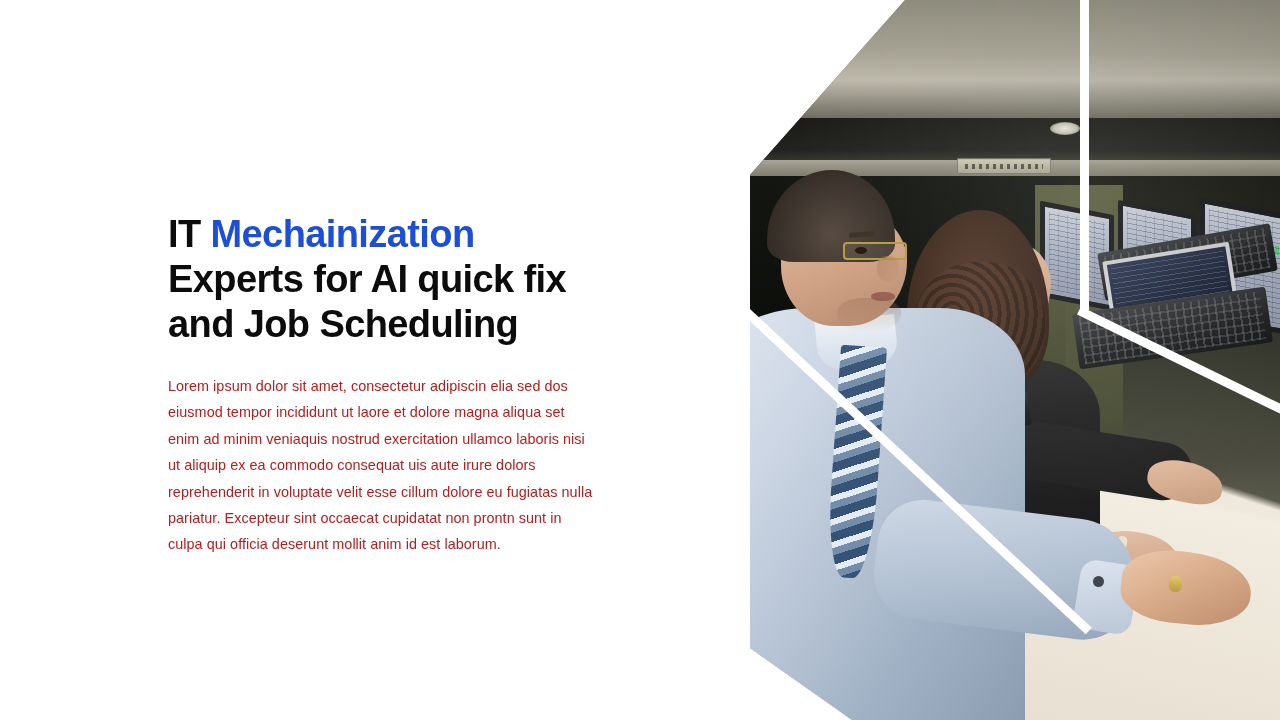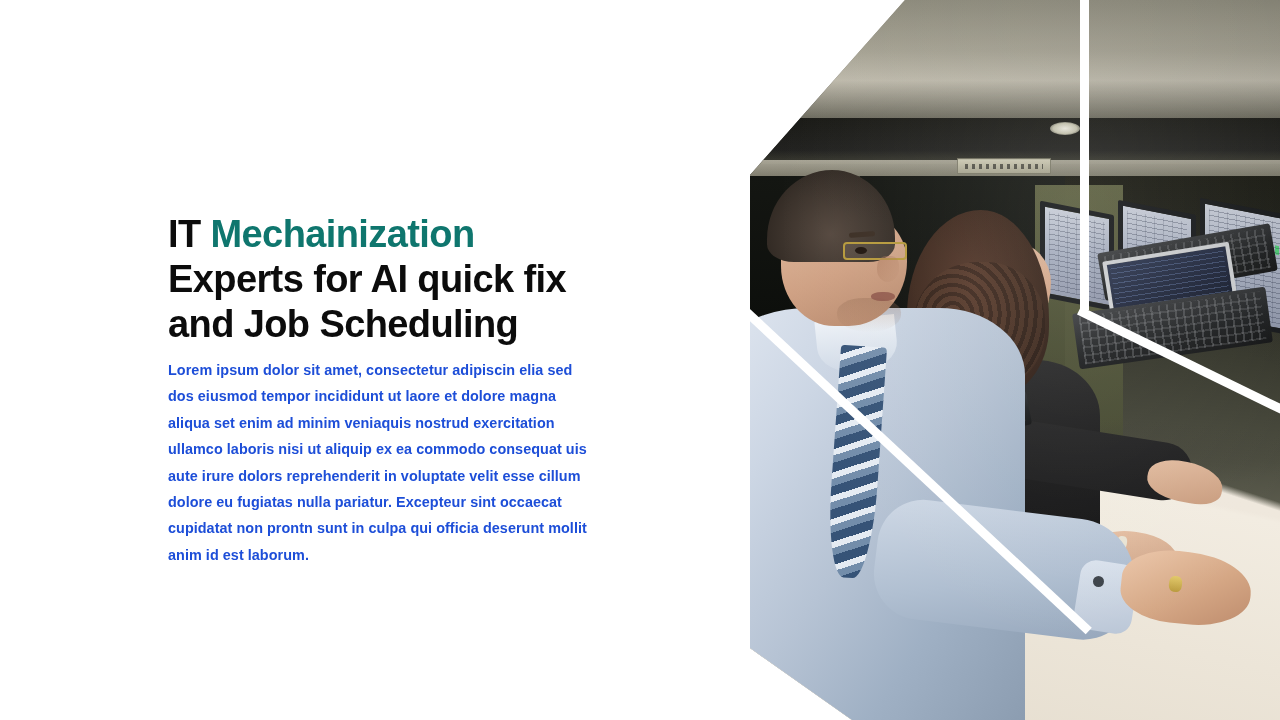--- a/index.html
+++ b/index.html
@@ -36,32 +36,31 @@
   .headline {
     font-family: "Liberation Sans", sans-serif;
     font-size: 38px;
     line-height: 45px;
     font-weight: 700;
     letter-spacing: -0.6px;
     color: #0c0c0c;
     white-space: pre-wrap;
   }
   .headline .accent {
-    color: #0f766e;
+    color: #1d4ed8;
   }
 
   .body-copy {
-    margin-top: 10px;
+    margin-top: 26px;
     font-family: "Liberation Sans", sans-serif;
     font-size: 14.4px;
     line-height: 26.4px;
-    color: #1d4ed8;
+    color: #b91c1c;
     letter-spacing: 0.05px;
     width: 430px;
-    font-weight: bold;
   }
 
   
   .photo-stage {
     position: absolute;
     left: 735px;
     top: 0;
     width: 545px;
     height: 720px;
     overflow: hidden;

